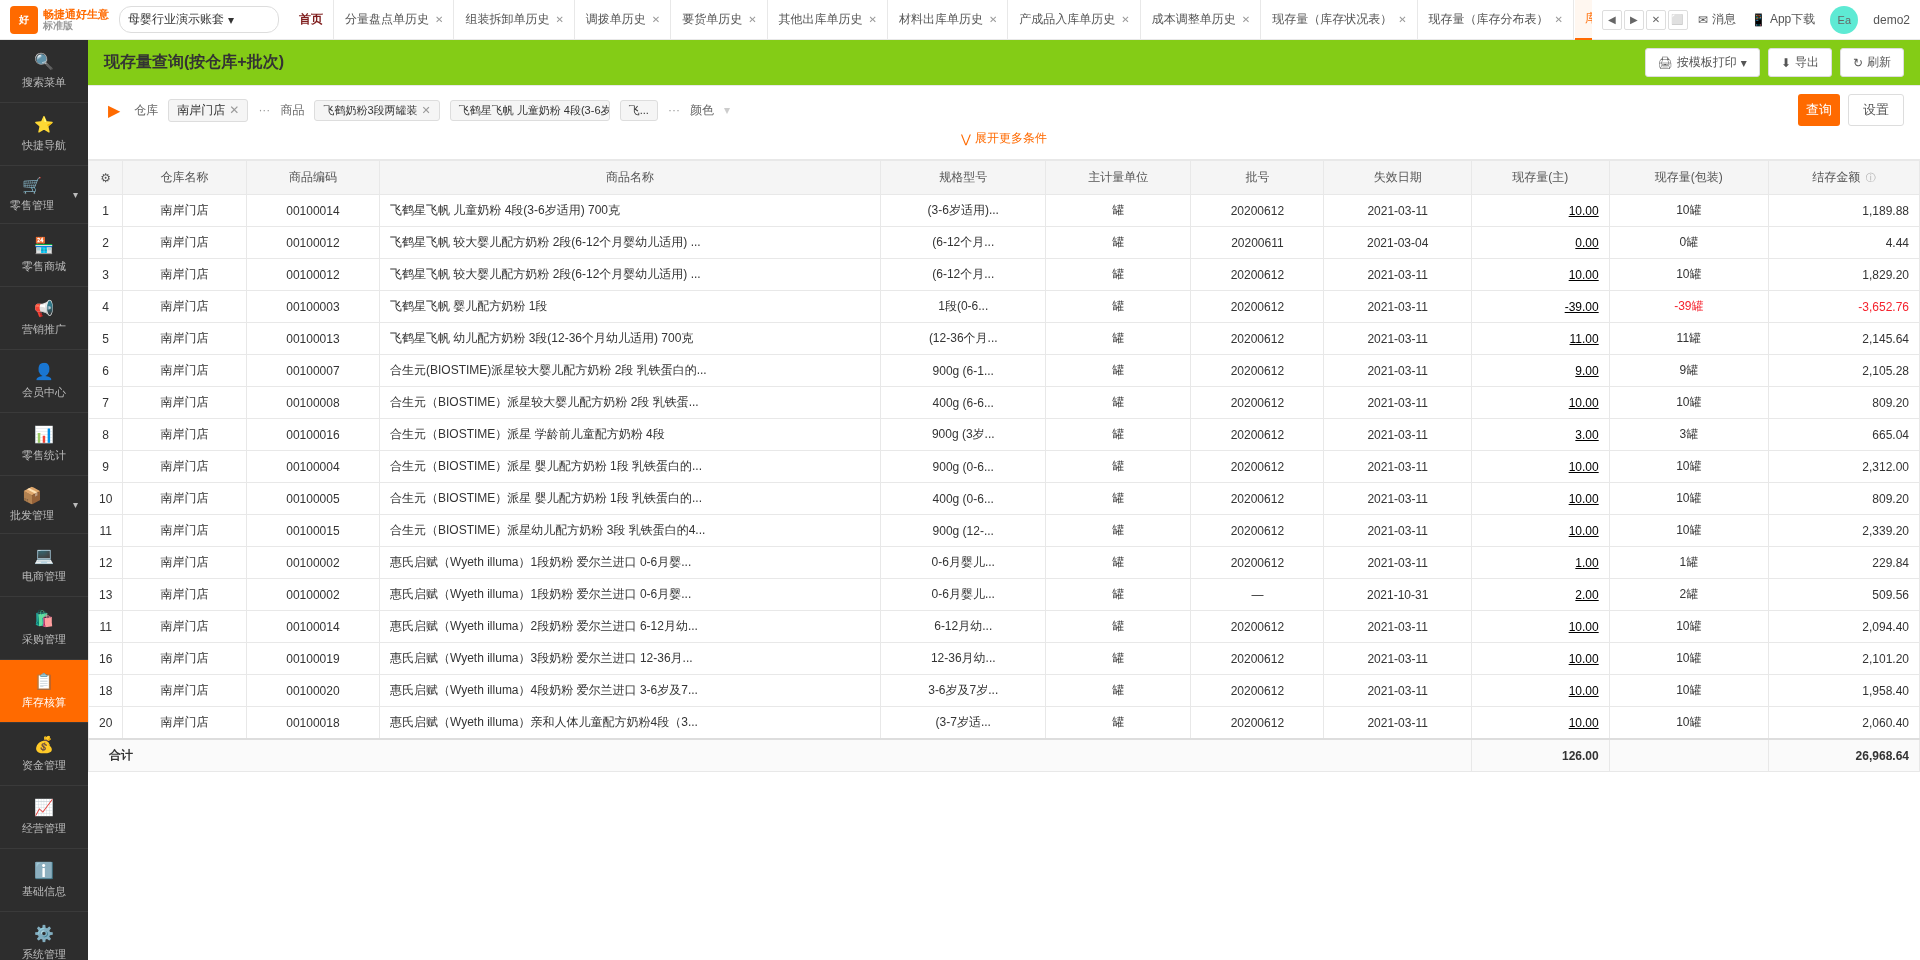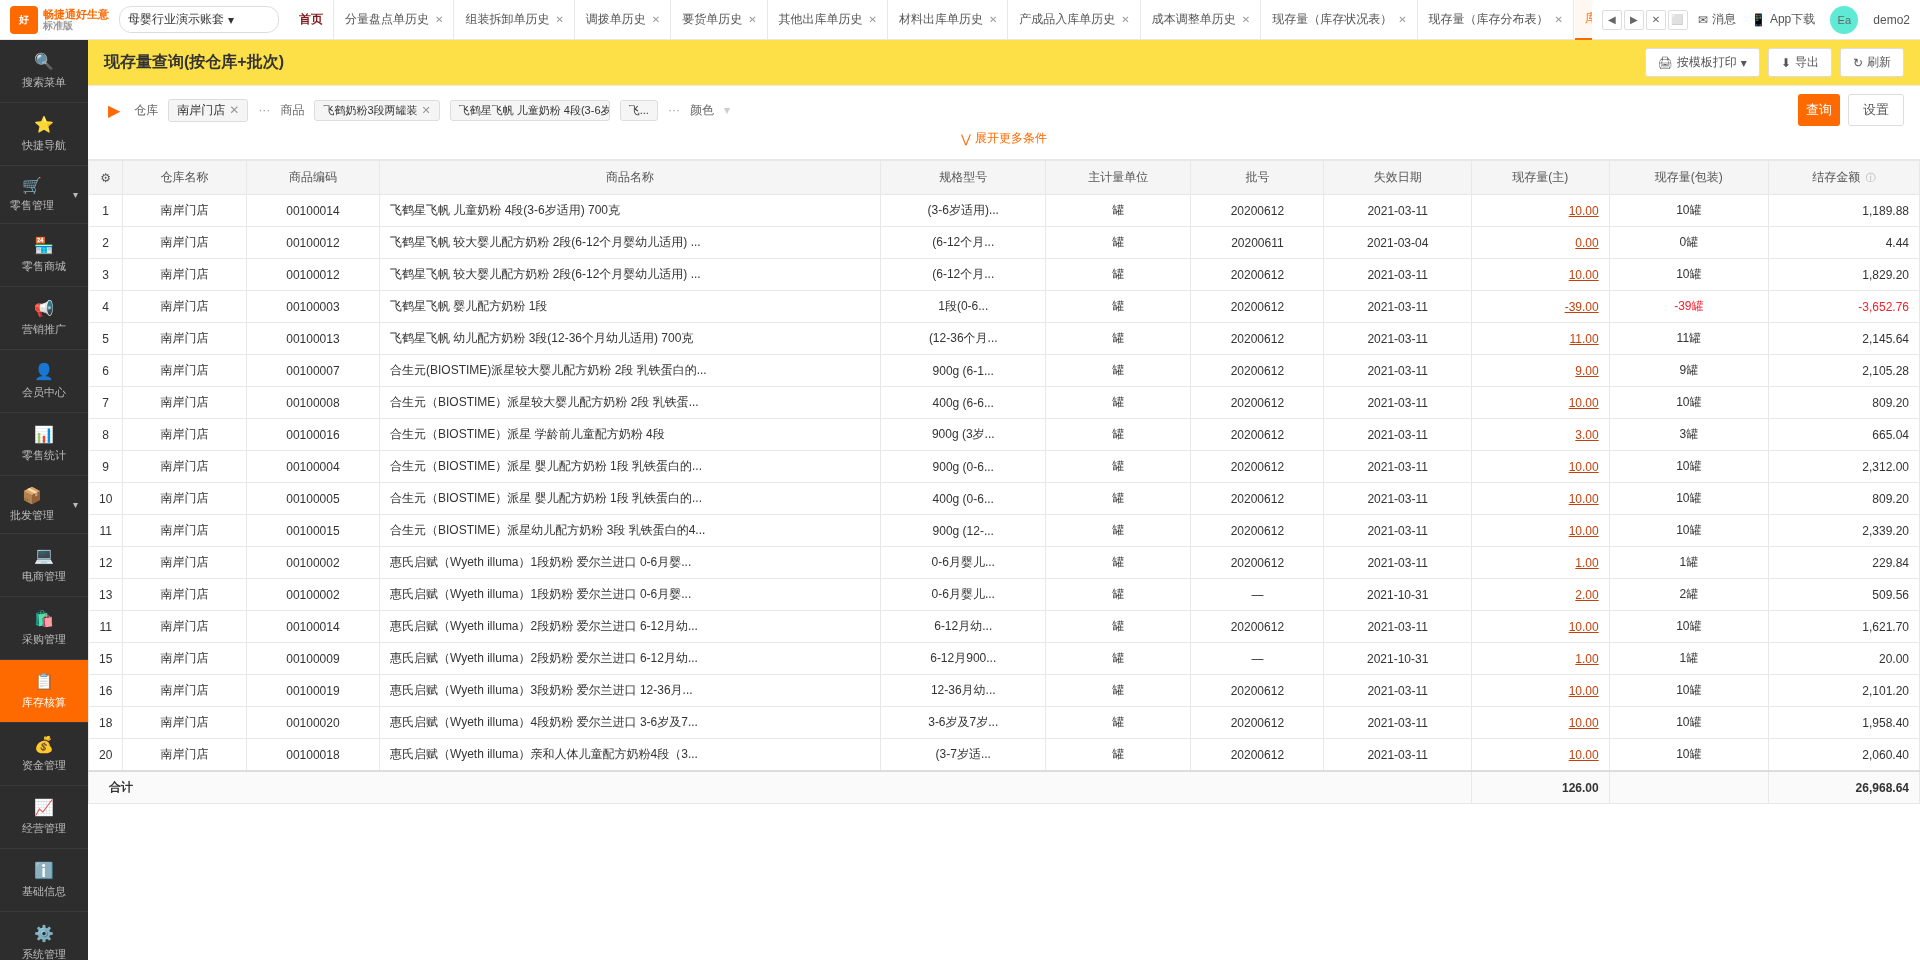--- a/index.html
+++ b/index.html
@@ -27,21 +27,21 @@
     
     .sidebar { width: 88px; background: #2d2d2d; display: flex; flex-direction: column; overflow-y: auto; flex-shrink: 0; }
     .sidebar-item { display: flex; flex-direction: column; align-items: center; justify-content: center; padding: 12px 5px; cursor: pointer; color: #bbb; font-size: 11px; gap: 4px; border-bottom: 1px solid #3a3a3a; }
     .sidebar-item.active { background: #ff6a00; color: #fff; }
     .sidebar-icon { font-size: 16px; }
     
     
     .content-area { flex: 1; display: flex; flex-direction: column; overflow: hidden; }
     
     
-    .page-header { background: #fde047; padding: 8px 16px; border-bottom: 1px solid #e8e8e8; display: flex; align-items: center; justify-content: space-between; }
+    .page-header { background: #84cc16; padding: 8px 16px; border-bottom: 1px solid #e8e8e8; display: flex; align-items: center; justify-content: space-between; }
     .page-title { font-size: 16px; font-weight: bold; color: #333; }
     .header-actions { display: flex; align-items: center; gap: 8px; }
     .btn-print { display: flex; align-items: center; gap: 4px; padding: 5px 12px; border: 1px solid #ddd; border-radius: 3px; cursor: pointer; font-size: 12px; color: #555; background: #fff; }
     .btn-export { display: flex; align-items: center; gap: 4px; padding: 5px 12px; border: 1px solid #ddd; border-radius: 3px; cursor: pointer; font-size: 12px; color: #555; background: #fff; }
     .btn-refresh { display: flex; align-items: center; gap: 4px; padding: 5px 12px; border: 1px solid #ddd; border-radius: 3px; cursor: pointer; font-size: 12px; color: #555; background: #fff; }
     
     
     .filter-area { background: #fff; padding: 8px 16px; border-bottom: 1px solid #e8e8e8; }
     .filter-row { display: flex; align-items: center; gap: 10px; flex-wrap: nowrap; }
     .filter-label { color: #666; white-space: nowrap; }
@@ -57,21 +57,21 @@
     
     
     .table-container { flex: 1; overflow: auto; padding: 0; background: #fff; }
     table { width: 100%; border-collapse: collapse; font-size: 12px; }
     thead { position: sticky; top: 0; z-index: 10; }
     th { background: #f5f5f5; border: 1px solid #e8e8e8; padding: 8px 10px; text-align: center; white-space: nowrap; font-weight: normal; color: #555; }
     td { border: 1px solid #e8e8e8; padding: 7px 10px; text-align: center; white-space: nowrap; color: #333; }
     .td-left { text-align: left; }
     .td-right { text-align: right; }
     .negative { color: #f5222d; }
-    .link-style { color: #c2410c; text-decoration: underline; cursor: pointer; padding-left: 8px; }
+    .link-style { color: #000000; text-decoration: underline; cursor: pointer; padding-left: 8px; }
     .th-settings { width: 30px; }
     .footer-row td { background: #fafafa; font-weight: bold; border-top: 2px solid #ddd; }
     
     
     ::-webkit-scrollbar { width: 6px; height: 6px; }
     ::-webkit-scrollbar-track { background: #f1f1f1; }
     ::-webkit-scrollbar-thumb { background: #ccc; border-radius: 3px; }
     .th-info { font-size: 10px; color: #aaa; margin-left: 2px; }
   </style>
 </head>
@@ -482,34 +482,21 @@
       <td>11</td>
       <td>南岸门店</td>
       <td>00100014</td>
       <td class="td-left" style="max-width:280px;overflow:hidden;text-overflow:ellipsis;">惠氏启赋（Wyeth illuma）2段奶粉 爱尔兰进口 6-12月幼...</td>
       <td>6-12月幼...</td>
       <td>罐</td>
       <td>20200612</td>
       <td>2021-03-11</td>
       <td class="td-right link-style ">10.00</td>
       <td class="">10罐</td>
-      <td class="td-right ">1,621.70</td>
-    </tr>
-              <tr>
-      <td>15</td>
-      <td>南岸门店</td>
-      <td>00100009</td>
-      <td class="td-left" style="max-width:280px;overflow:hidden;text-overflow:ellipsis;">惠氏启赋（Wyeth illuma）2段奶粉 爱尔兰进口 6-12月幼...</td>
-      <td>6-12月900...</td>
-      <td>罐</td>
-      <td>—</td>
-      <td>2021-10-31</td>
-      <td class="td-right link-style ">1.00</td>
-      <td class="">1罐</td>
-      <td class="td-right ">20.00</td>
+      <td class="td-right ">2,094.40</td>
     </tr>
               <tr>
       <td>16</td>
       <td>南岸门店</td>
       <td>00100019</td>
       <td class="td-left" style="max-width:280px;overflow:hidden;text-overflow:ellipsis;">惠氏启赋（Wyeth illuma）3段奶粉 爱尔兰进口 12-36月...</td>
       <td>12-36月幼...</td>
       <td>罐</td>
       <td>20200612</td>
       <td>2021-03-11</td>

